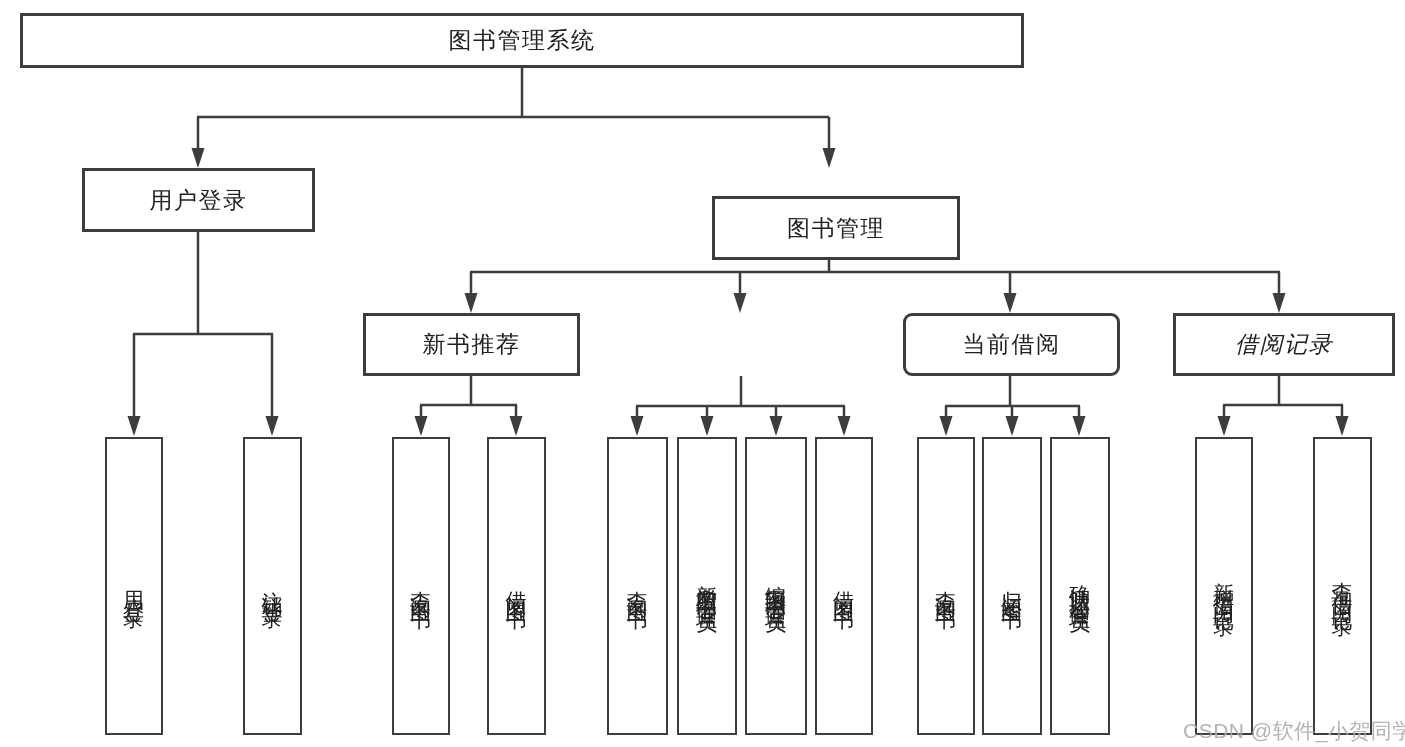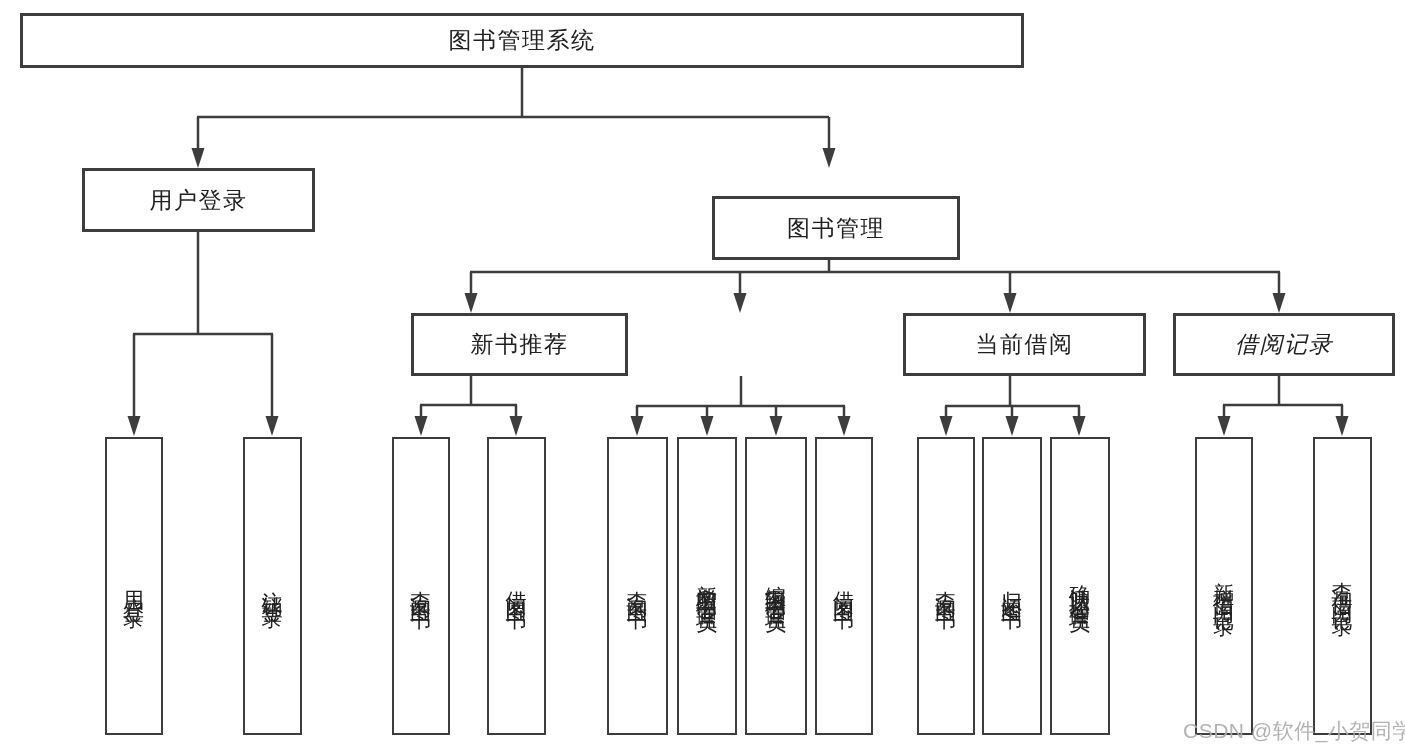--- a/index.html
+++ b/index.html
@@ -87,22 +87,22 @@
       <polygon points="1217.5,416 1230.5,416 1224,436"></polygon>
       <polygon points="1335.5,416 1348.5,416 1342,436"></polygon>
     </g>
   </svg>
 
   <div class="node hbox" style="left:20px;top:13px;width:1004px;height:55px;">图书管理系统</div>
 
   <div class="node hbox" style="left:82px;top:168px;width:233px;height:64px;">用户登录</div>
   <div class="node hbox" style="left:712px;top:176px;width:248px;height:64px;margin-top:20px;">图书管理</div>
 
-  <div class="node hbox" style="left:363px;top:313px;width:217px;height:63px;margin-left:48px;">新书推荐</div>
-  <div class="node hbox" style="left:903px;top:313px;width:243px;height:63px;">当前借阅</div>
+  <div class="node hbox" style="left:363px;top:313px;width:217px;height:63px;">新书推荐</div>
+  <div class="node hbox" style="left:903px;top:313px;width:217px;height:63px;border-radius:9px;">当前借阅</div>
   <div class="node hbox" style="left:1173px;top:313px;width:222px;height:63px;font-style:italic;">借阅记录</div>
 
   <div class="node vbox" style="left:105px;width:58px;">用户登录</div>
   <div class="node vbox" style="left:243px;width:59px;">注销登录</div>
 
   <div class="node vbox" style="left:392px;width:58px;">查询图书</div>
   <div class="node vbox" style="left:487px;width:59px;">借阅图书</div>
 
   <div class="node vbox" style="left:607px;width:61px;">查询图书</div>
   <div class="node vbox" style="left:677px;width:60px;letter-spacing:4px;">新增图书（管理员）</div>

